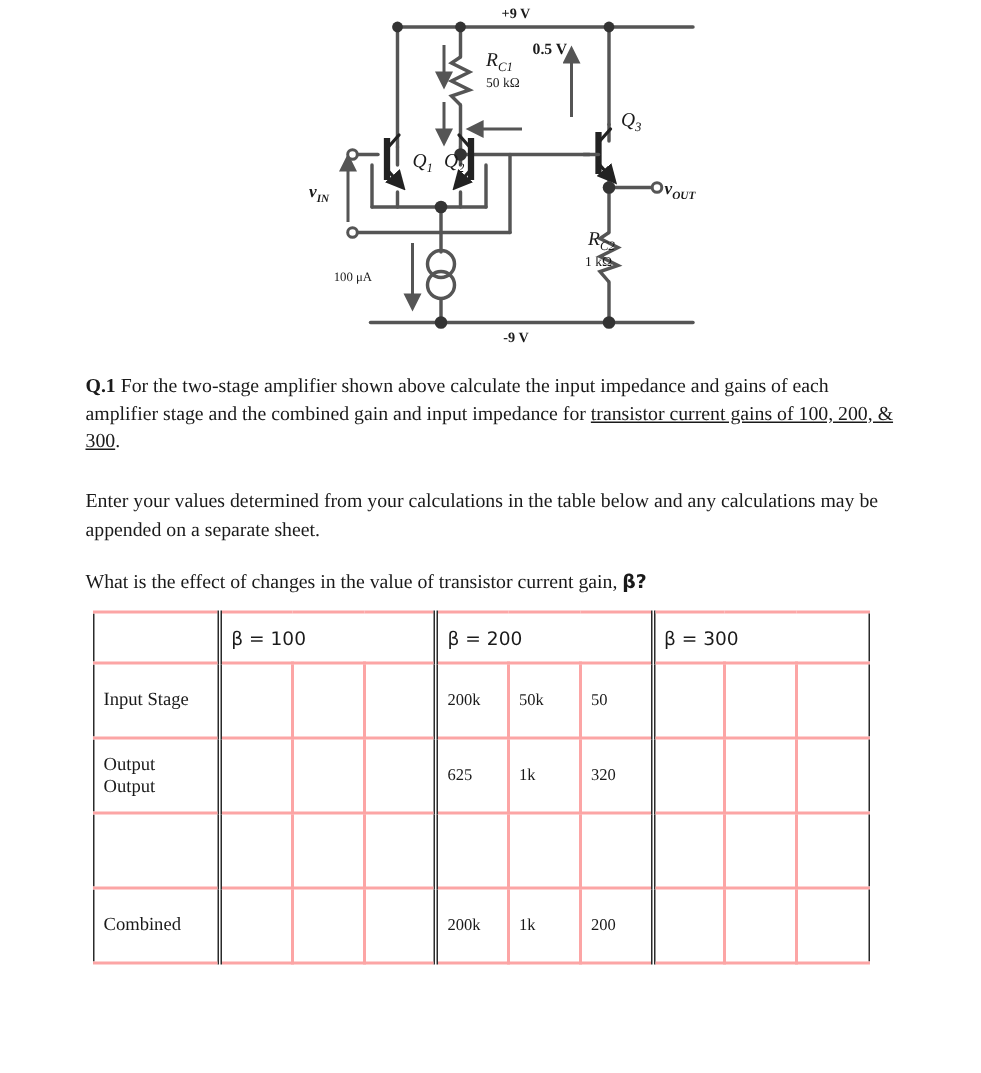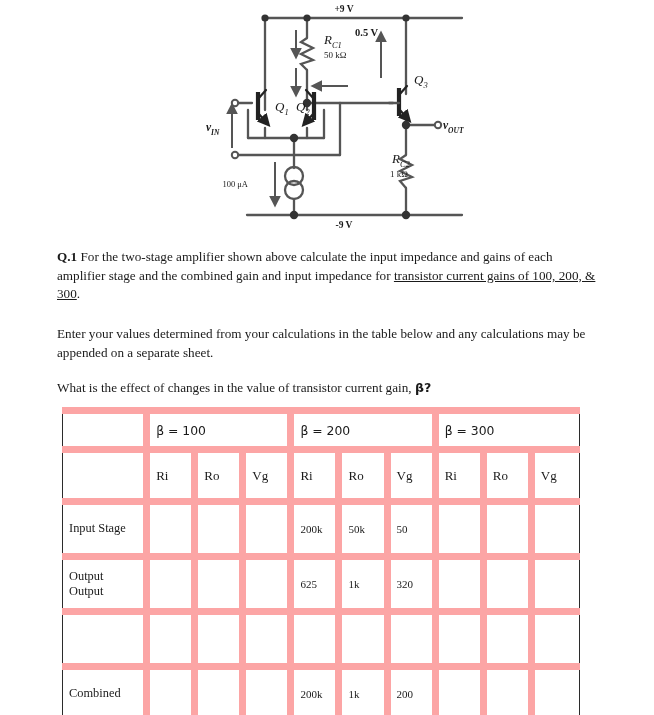--- a/index.html
+++ b/index.html
@@ -52,21 +52,21 @@
   #answer-table {
     position: absolute;
     left: 62px;
     top: 407px;
     width: 518px;
     border-collapse: collapse;
     table-layout: fixed;
     font-size: 12px;
   }
   #answer-table td, #answer-table th {
-    border: 7px solid #fca5a5;
+    border: 2px solid #fca5a5;
     padding: 0 6px;
     vertical-align: middle;
     text-align: left;
     font-weight: normal;
     background: #ffffff;
   }
   
   #answer-table .grp-start {
     border-left: 3px double #2b2b2b;
   }
@@ -279,32 +279,20 @@
   </colgroup>
   <tbody>
 
     <tr class="row-beta">
       <td class="outer-left"></td>
       <td class="grp-start beta-head" colspan="3">β = 100</td>
       <td class="grp-start beta-head" colspan="3">β = 200</td>
       <td class="grp-start beta-head outer-right" colspan="3">β = 300</td>
     </tr>
 
-    <tr class="row-metric">
-      <td class="outer-left"></td>
-      <td class="grp-start metric-head">Ri</td>
-      <td class="metric-head">Ro</td>
-      <td class="metric-head">Vg</td>
-      <td class="grp-start metric-head">Ri</td>
-      <td class="metric-head">Ro</td>
-      <td class="metric-head">Vg</td>
-      <td class="grp-start metric-head">Ri</td>
-      <td class="metric-head">Ro</td>
-      <td class="metric-head outer-right">Vg</td>
-    </tr>
 
     <tr class="row-data">
       <td class="outer-left stage-label">Input  Stage</td>
       <td class="grp-start value-cell"></td>
       <td class="value-cell"></td>
       <td class="value-cell"></td>
       <td class="grp-start value-cell">200k</td>
       <td class="value-cell">50k</td>
       <td class="value-cell">50</td>
       <td class="grp-start value-cell"></td>

